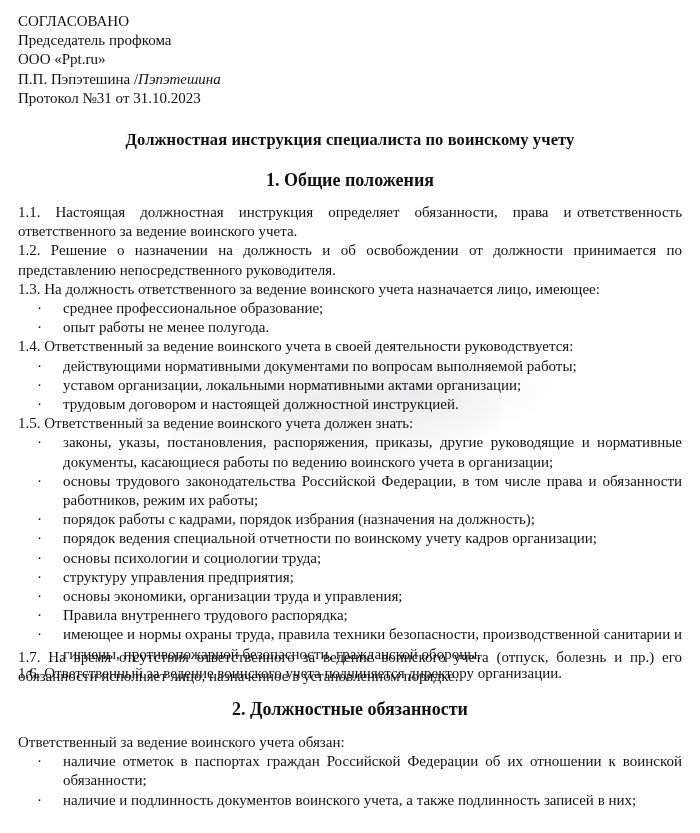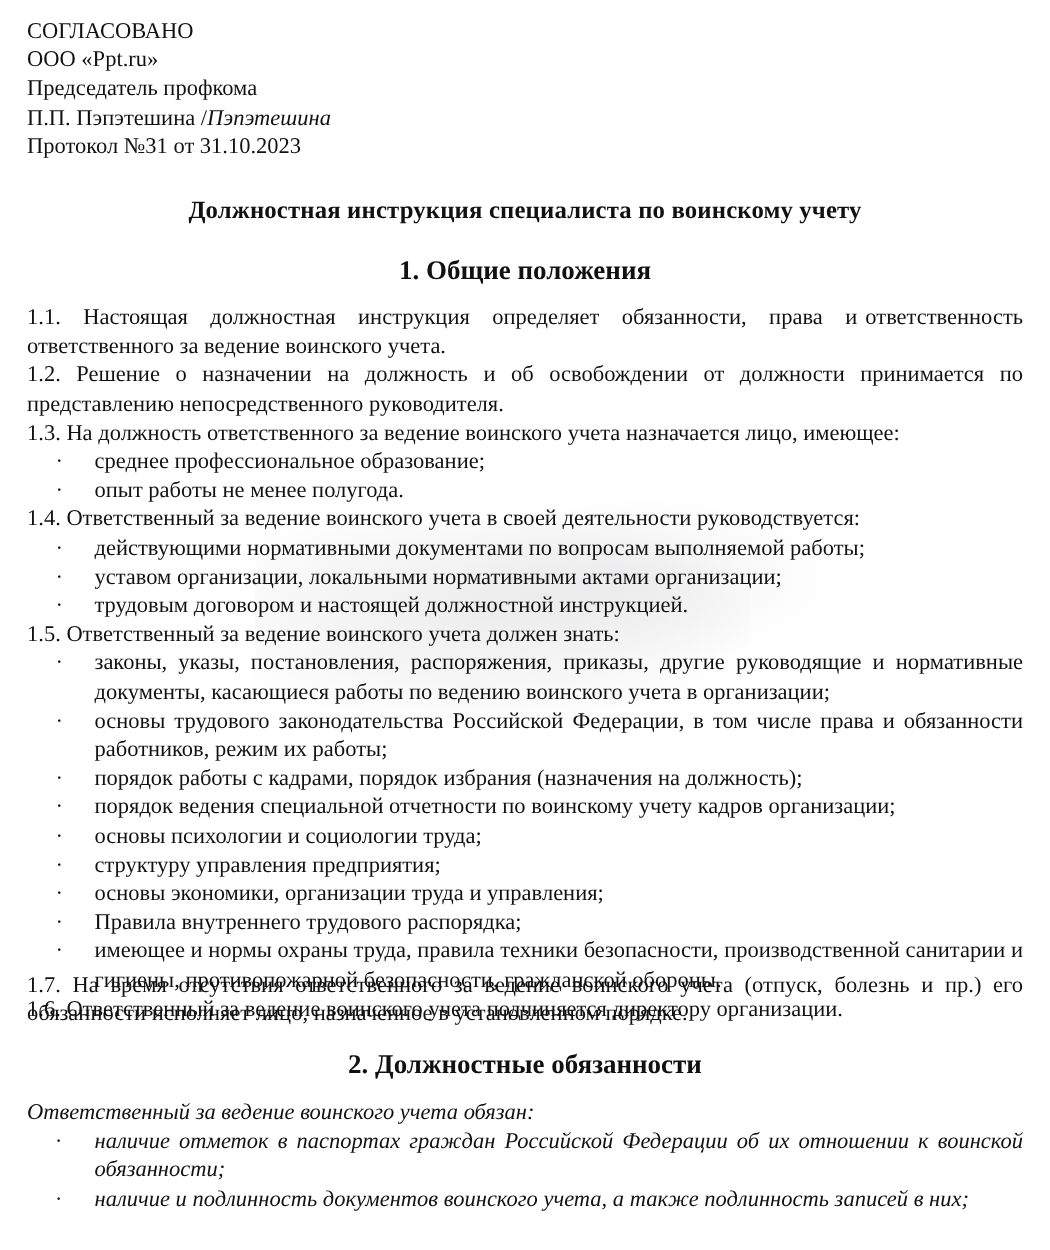--- a/index.html
+++ b/index.html
@@ -93,21 +93,21 @@
   
   .body-block {
     position: absolute;
     left: 18px;
     width: 664px;
     font-size: 15px;
     line-height: 19.2px;
   }
   .block-a { top: 203px; }
   .block-b { top: 648px; }
-  .block-c { top: 733px; font-style: italic; }
+  .block-c { top: 733px; }
 
   p.para {
     margin: 0;
     text-align: justify;
     text-justify: inter-word;
   }
   p.para.nojust { text-align: left; }
 
   .bullet-row {
     display: block;
@@ -132,22 +132,22 @@
 
   <div class="watermark"></div>
   <div class="watermark2"></div>
 
   <div class="content">
 
     <div class="approval">
 
       <div class="appr-col appr-left">
         <div class="appr-line">СОГЛАСОВАНО</div>
+        <div class="appr-line">Председатель профкома</div>
         <div class="appr-line">ООО «Ppt.ru»</div>
-        <div class="appr-line">Председатель профкома</div>
         <div class="appr-line">
           <span>П.П. Пэпэтешина /</span><span class="sig">Пэпэтешина</span>
         </div>
         <div class="appr-line">Протокол №31 от 31.10.2023</div>
       </div>
 
 
     </div>
 
     <div class="doc-title">Должностная инструкция специалиста по воинскому учету</div>

